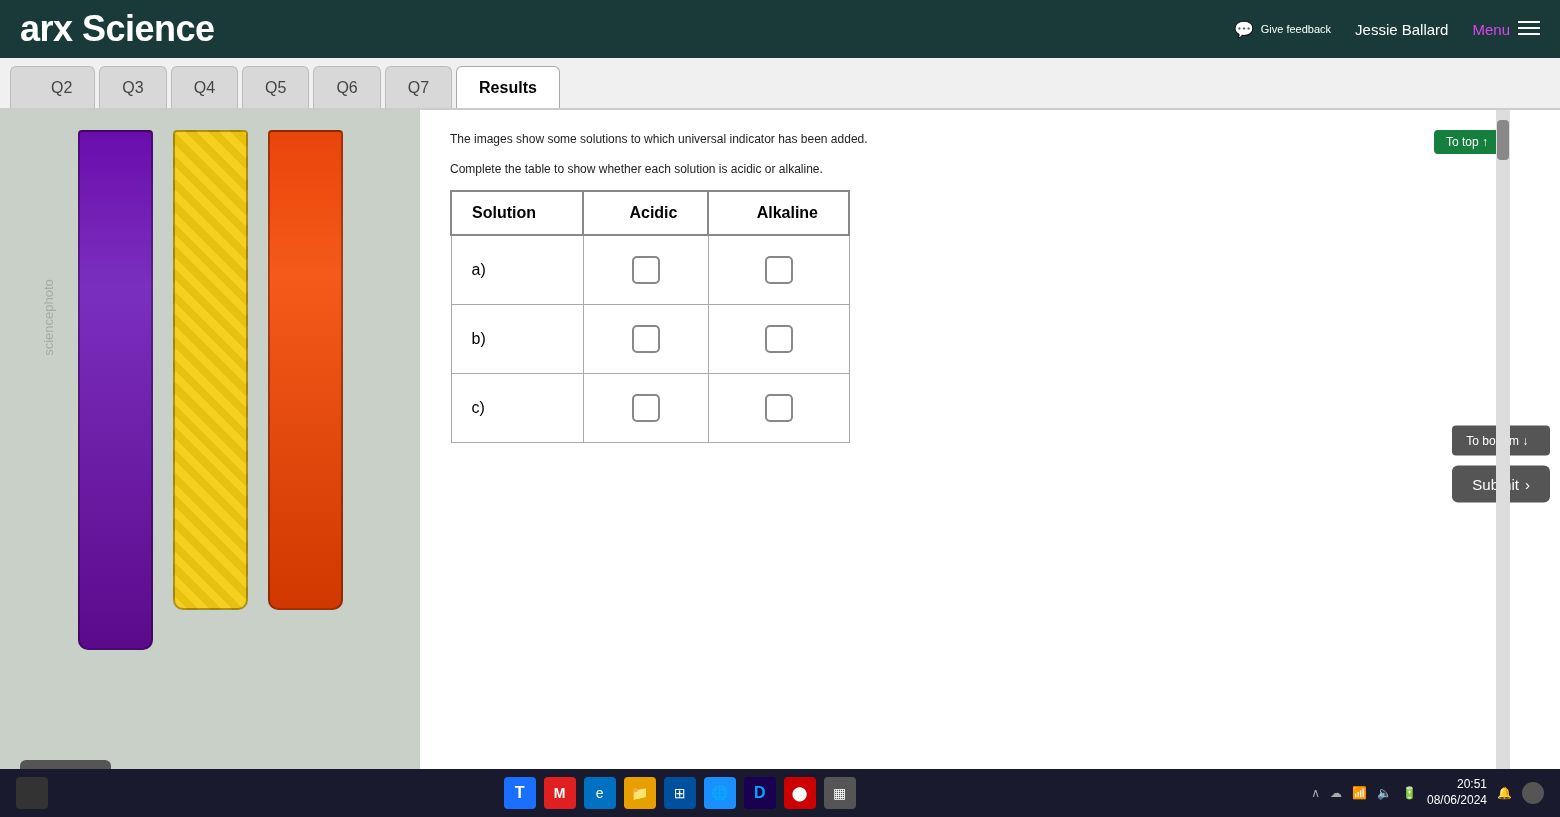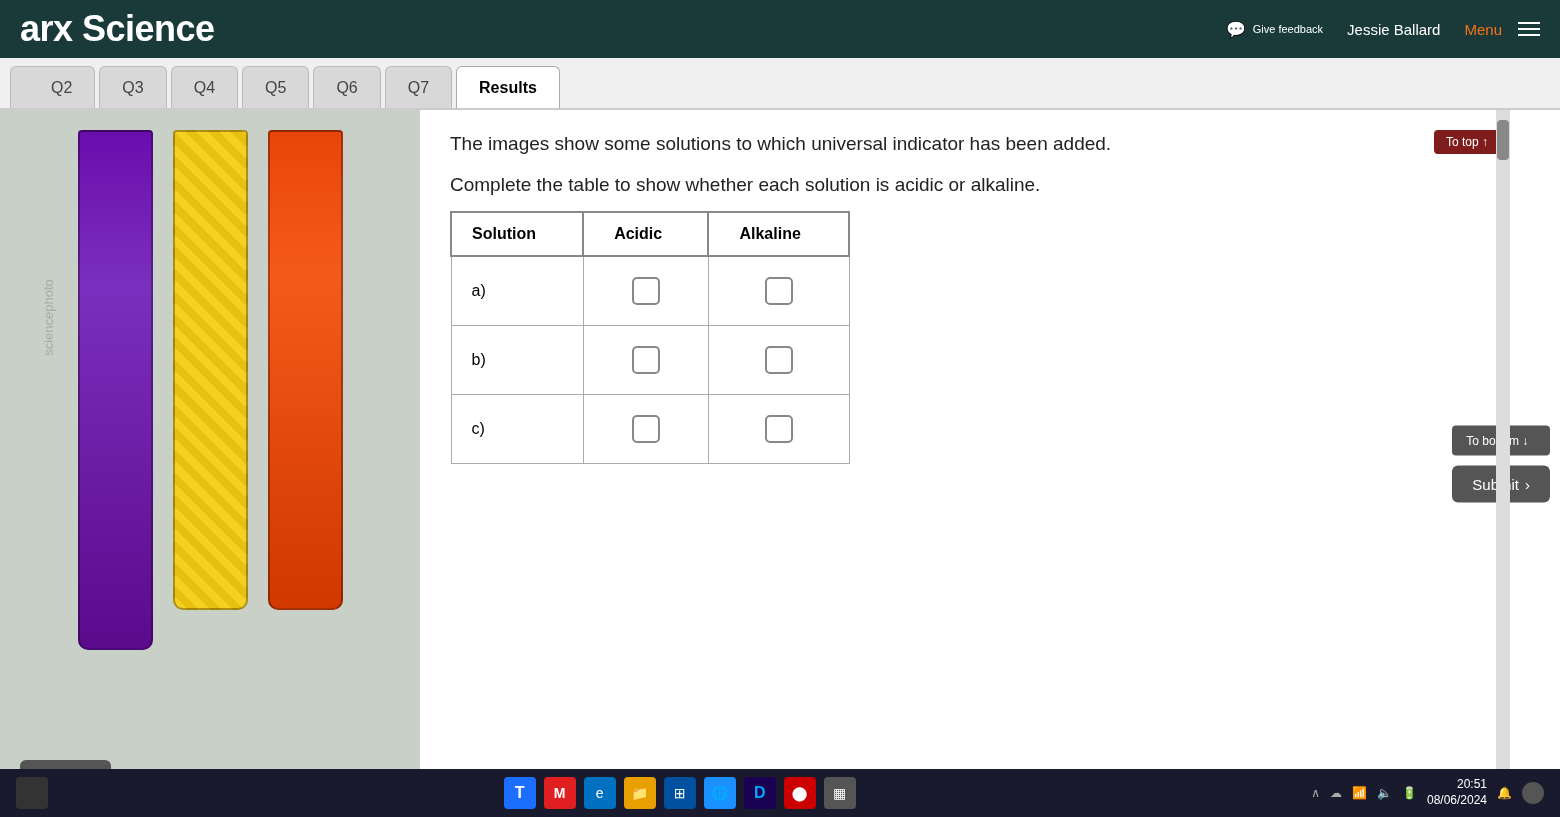--- a/index.html
+++ b/index.html
@@ -44,25 +44,24 @@
     }
     .give-feedback::before {
       content: '💬';
       font-size: 16px;
     }
     .user-name {
       color: white;
       font-size: 15px;
     }
     .menu-btn {
-      color: #f97316;
+      color: #d946ef;
       font-size: 15px;
       display: flex;
-      align-items: center;
-      gap: 16px;
+      gap: 8px;
       cursor: pointer;
     }
     .hamburger {
       display: flex;
       flex-direction: column;
       gap: 4px;
     }
     .hamburger span {
       width: 22px;
       height: 2px;
@@ -192,52 +191,52 @@
     
     .right-panel {
       flex: 1;
       padding: 20px 30px;
       background: white;
       position: relative;
       overflow-y: auto;
     }
 
     .question-text {
-      font-size: 19px;
+      font-size: 12px;
       color: #222;
       line-height: 1.5;
       margin-bottom: 12px;
     }
 
     
     .to-top-btn {
       position: absolute;
       top: 20px;
       right: 60px;
-      background: #7f1d1d;
+      background: #15803d;
       color: white;
       padding: 5px 12px;
       border-radius: 4px;
       font-size: 12px;
       cursor: pointer;
       display: flex;
       align-items: flex-end;
       gap: 4px;
     }
 
     
     .solution-table {
       border-collapse: collapse;
       margin-top: 12px;
       width: 400px;
     }
     .solution-table th {
       background: white;
       padding: 12px 30px;
-      text-align: left;
+      text-align: right;
       font-size: 16px;
       font-weight: 700;
       border: 2px solid #888;
     }
     .solution-table th:first-child {
       text-align: left;
       padding-left: 20px;
     }
     .solution-table td {
       padding: 20px 30px;

